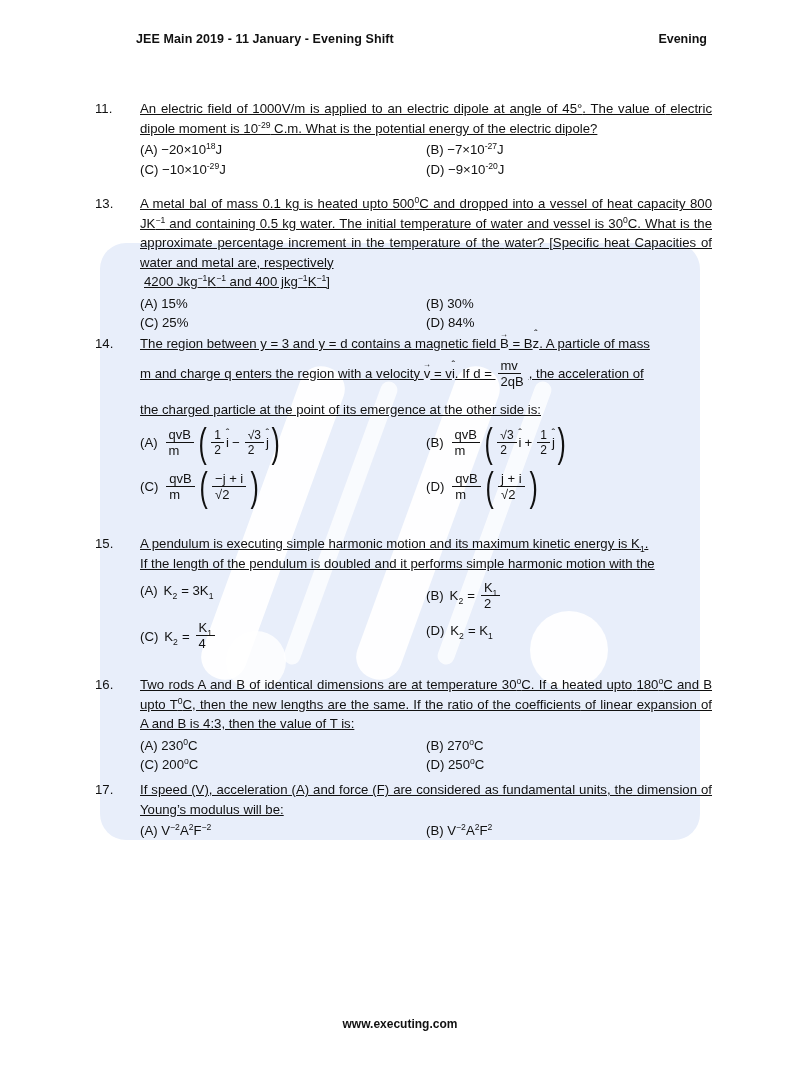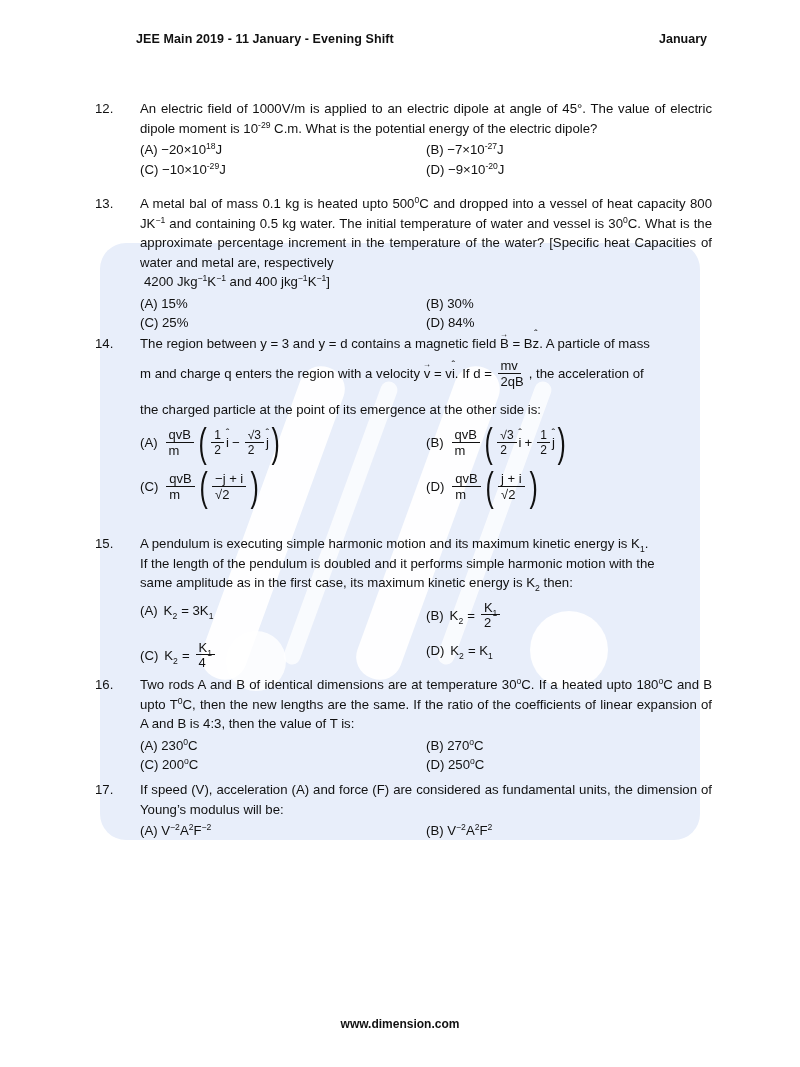--- a/index.html
+++ b/index.html
@@ -50,21 +50,21 @@
     left:95px; width:617px;
   }
   .q-row { display:flex; align-items:flex-start; }
   .q-num {
     width:45px; flex:0 0 45px;
     font-size:13.2px; line-height:19px;
   }
   .q-body { flex:1 1 auto; }
   .q-text {
     font-size:13.2px; line-height:19.5px;
-    text-align:justify; text-justify:inter-word;
+    text-align:justify; text-justify:inter-word;text-decoration:underline;
   }
   .q-text.nojust { text-align:left; }
 
   .opts { margin-top:2px; }
   .opt-row { display:flex; }
   .opt { flex:0 0 50%; font-size:13.2px; line-height:19.5px; }
 
   sup { font-size:8.6px; vertical-align:super; line-height:0; }
   sub { font-size:8.6px; vertical-align:sub; line-height:0; }
 
@@ -99,37 +99,37 @@
     text-align:center; font-size:12px; font-weight:bold;
   }
 </style>
 </head>
 <body>
 
 <div class="page">
 
   <div class="header">
     <div class="h-left">JEE Main 2019 - 11 January - Evening Shift</div>
-    <div class="h-right">January</div>
+    <div class="h-right">Evening</div>
   </div>
 
   <div class="blue-panel">
     <div class="wm wm-a"></div>
     <div class="wm wm-c"></div>
     <div class="wm wm-b"></div>
     <div class="wm wm-d"></div>
     <div class="wm wm-dot"></div>
     <div class="wm wm-dot2"></div>
   </div>
 
   <div class="content">
 
     <div class="q" style="top:99px;">
       <div class="q-row">
-        <div class="q-num">12.</div>
+        <div class="q-num">11.</div>
         <div class="q-body">
           <div class="q-text">
             <span>An electric field of 1000V/m is applied to an electric dipole at angle of 45</span><span>°</span><span>. The value of</span>
             <span>electric dipole moment is 10</span><sup>-29</sup><span> C.m. What is the potential energy of the electric dipole?</span>
           </div>
           <div class="opts">
             <div class="opt-row">
               <div class="opt">
                 <span>(A)</span>
                 <span>−20×10</span><sup>18</sup><span>J</span>
@@ -281,23 +281,20 @@
     </div>
 
     <div class="q" style="top:534px;">
       <div class="q-row">
         <div class="q-num">15.</div>
         <div class="q-body">
           <div class="q-text nojust">
             <span>A pendulum is executing simple harmonic motion and its maximum kinetic energy is K</span><sub>1</sub><span>.</span>
           </div>
           <div class="q-text nojust">If the length of the pendulum is doubled and it performs simple harmonic motion with the</div>
-          <div class="q-text nojust">
-            <span>same amplitude as in the first case, its maximum kinetic energy is K</span><sub>2</sub><span> then:</span>
-          </div>
           <div class="opts" style="margin-top:8px;">
             <div class="opt-row" style="margin-bottom:10px;">
               <div class="opt">
                 <span class="mathline">
                   <span style="margin-right:6px;">(A)</span>
                   <span><span>K</span><sub>2</sub></span>
                   <span style="margin-left:4px;"><span>= 3K</span><sub>1</sub></span>
                 </span>
               </div>
               <div class="opt">
@@ -388,16 +385,16 @@
               </div>
             </div>
           </div>
         </div>
       </div>
     </div>
 
   </div>
 
   <div class="footer">
-    <span>www.dimension.com</span>
+    <span>www.executing.com</span>
   </div>
 
 </div>
 
 </body></html>

